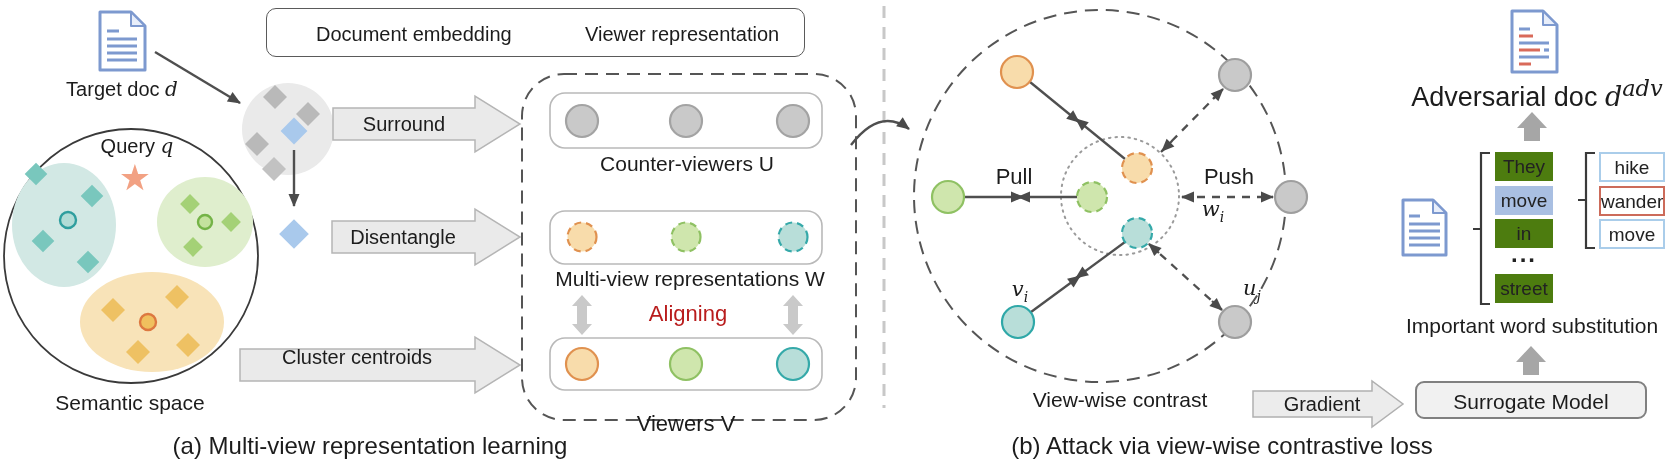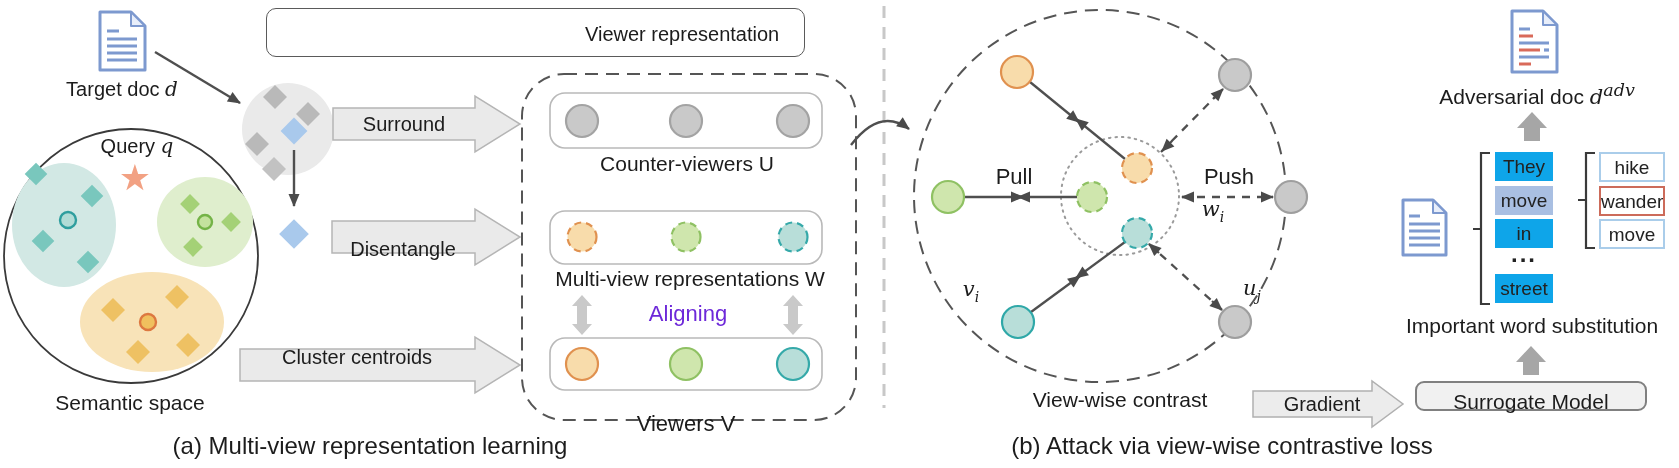--- a/index.html
+++ b/index.html
@@ -4,36 +4,36 @@
 <style>
   html,body{margin:0;padding:0;background:#fff;}
   .stage{
     position:relative;width:1679px;height:468px;background:#ffffff;
     font-family:"Liberation Sans",sans-serif;color:#1c1c1c;overflow:hidden;
   }
   svg.layer{position:absolute;left:0;top:0;}
   .lbl{position:absolute;white-space:nowrap;transform:translate(-50%,-50%);font-size:20px;}
   .lbl-left{position:absolute;white-space:nowrap;transform:translateY(-50%);font-size:20px;}
   .caption{font-size:24px;}
-  .gray-text{color:#6d28d9;font-size:22px;}
+  .gray-text{color:#b91c1c;font-size:22px;}
   .math{font-family:"DejaVu Serif",serif;font-style:italic;}
   .math sub{font-size:14px;font-style:italic;}
   .star{font-size:36px;color:#f2a183;line-height:1;}
   .chip{position:absolute;width:58px;height:29px;line-height:29px;text-align:center;
         font-size:19px;color:#222;box-sizing:border-box;}
-  .chip-light{background:#0ea5e9;}
+  .chip-light{background:#4d7c0f;}
   .chip-selected{background:#a9bfe2;}
   .cand{position:absolute;width:66px;height:30px;line-height:27px;text-align:center;
         font-size:19px;color:#222;background:#fff;border:2px solid #aacdea;box-sizing:border-box;}
   .cand-selected{border-color:#cc6b5a;}
   .dots{position:absolute;width:58px;text-align:center;font-size:24px;font-weight:bold;
         letter-spacing:2px;color:#222;}
   .legend-box{position:absolute;left:266px;top:8px;width:539px;height:49px;
         border:1.6px solid #5a5a5a;border-radius:10px;box-sizing:border-box;background:#fff;}
-  .surrogate-box{position:absolute;left:1415px;top:381px;width:232px;height:30px;
+  .surrogate-box{position:absolute;left:1415px;top:381px;width:232px;height:38px;
         background:#f1f1f1;border:2px solid #808080;border-radius:9px;box-sizing:border-box;
         text-align:center;line-height:38px;font-size:21px;}
   .pull-push{font-size:22px;margin-top:11px;}
 </style>
 </head>
 <body>
 
 <div class="stage">
 
 <svg class="layer" width="1679" height="468" viewBox="0 0 1679 468">
@@ -173,50 +173,51 @@
     <path d="M1409,216 h11 M1409,224 h31 M1409,231 h31 M1409,238 h31 M1409,245 h31" stroke="#7d99cf" stroke-width="3"></path>
   </g>
 
   <path d="M1490,153 L1481,153 L1481,304 L1490,304 M1481,229 L1473,229" fill="none" stroke="#3a3a3a" stroke-width="2.2"></path>
   <path d="M1595,153 L1586,153 L1586,248 L1595,248 M1586,200 L1578,200" fill="none" stroke="#3a3a3a" stroke-width="2.2"></path>
 </svg>
 
 <div class="lbl" style="left:122px;top:89px;"><span>Target doc </span><span class="math">d</span></div>
 
 <div class="legend-box"></div>
+<div class="lbl-left" style="left:316px;top:34px;">Document embedding</div>
 <div class="lbl-left" style="left:585px;top:34px;">Viewer representation</div>
 
 <div class="lbl" style="left:137px;top:146px;"><span>Query </span><span class="math">q</span></div>
 <div class="lbl star" style="left:135px;top:178px;">★</div>
 <div class="lbl" style="left:130px;top:403px;font-size:21px;">Semantic space</div>
 
 <div class="lbl" style="left:404px;top:124px;">Surround</div>
-<div class="lbl" style="left:403px;top:237px;margin-top:12px;">Disentangle</div>
+<div class="lbl" style="left:403px;top:237px;">Disentangle</div>
 <div class="lbl" style="left:357px;top:357px;">Cluster centroids</div>
 
 <div class="lbl" style="left:690px;top:279px;font-size:21px;">Multi-view representations W</div>
 <div class="lbl" style="left:687px;top:164px;font-size:21px;">Counter-viewers U</div>
 <div class="lbl gray-text" style="left:688px;top:314px;">Aligning</div>
 <div class="lbl" style="left:686px;top:424px;font-size:22px;">Viewers V</div>
 
 <div class="lbl caption" style="left:370px;top:446px;">(a) Multi-view representation learning</div>
 
 <div class="lbl pull-push" style="left:1014px;top:166px;">Pull</div>
 <div class="lbl pull-push" style="left:1229px;top:166px;">Push</div>
 
 <div class="lbl math" style="left:1213px;top:211px;font-size:21px;"><span>w</span><sub>i</sub></div>
-<div class="lbl math" style="left:971px;top:291px;font-size:21px;"><span>v</span><sub>i</sub></div>
+<div class="lbl math" style="left:1020px;top:291px;font-size:21px;"><span>v</span><sub>i</sub></div>
 <div class="lbl math" style="left:1252px;top:290px;font-size:21px;"><span>u</span><sub>j</sub></div>
 
 <div class="lbl" style="left:1120px;top:400px;font-size:21px;">View-wise contrast</div>
 <div class="lbl" style="left:1322px;top:404px;">Gradient</div>
 <div class="surrogate-box">Surrogate Model</div>
 <div class="lbl" style="left:1532px;top:326px;font-size:21px;">Important word substitution</div>
 
-<div class="lbl" style="left:1537px;top:94px;font-size:21px;"><span>Adversarial doc </span><span class="math">d</span><sup class="math">adv</sup></div>
+<div class="lbl" style="left:1537px;top:94px;font-size:27px;"><span>Adversarial doc </span><span class="math">d</span><sup class="math">adv</sup></div>
 
 <div class="lbl caption" style="left:1222px;top:446px;text-align:center;">(b) Attack via view-wise contrastive loss</div>
 
 <div class="chip chip-light" style="left:1495px;top:152px;">They</div>
 <div class="chip chip-selected" style="left:1495px;top:186px;">move</div>
 <div class="chip chip-light" style="left:1495px;top:219px;">in</div>
 <div class="dots" style="left:1495px;top:240px;">...</div>
 <div class="chip chip-light" style="left:1495px;top:274px;">street</div>
 
 <div class="cand" style="left:1599px;top:152px;">hike</div>

